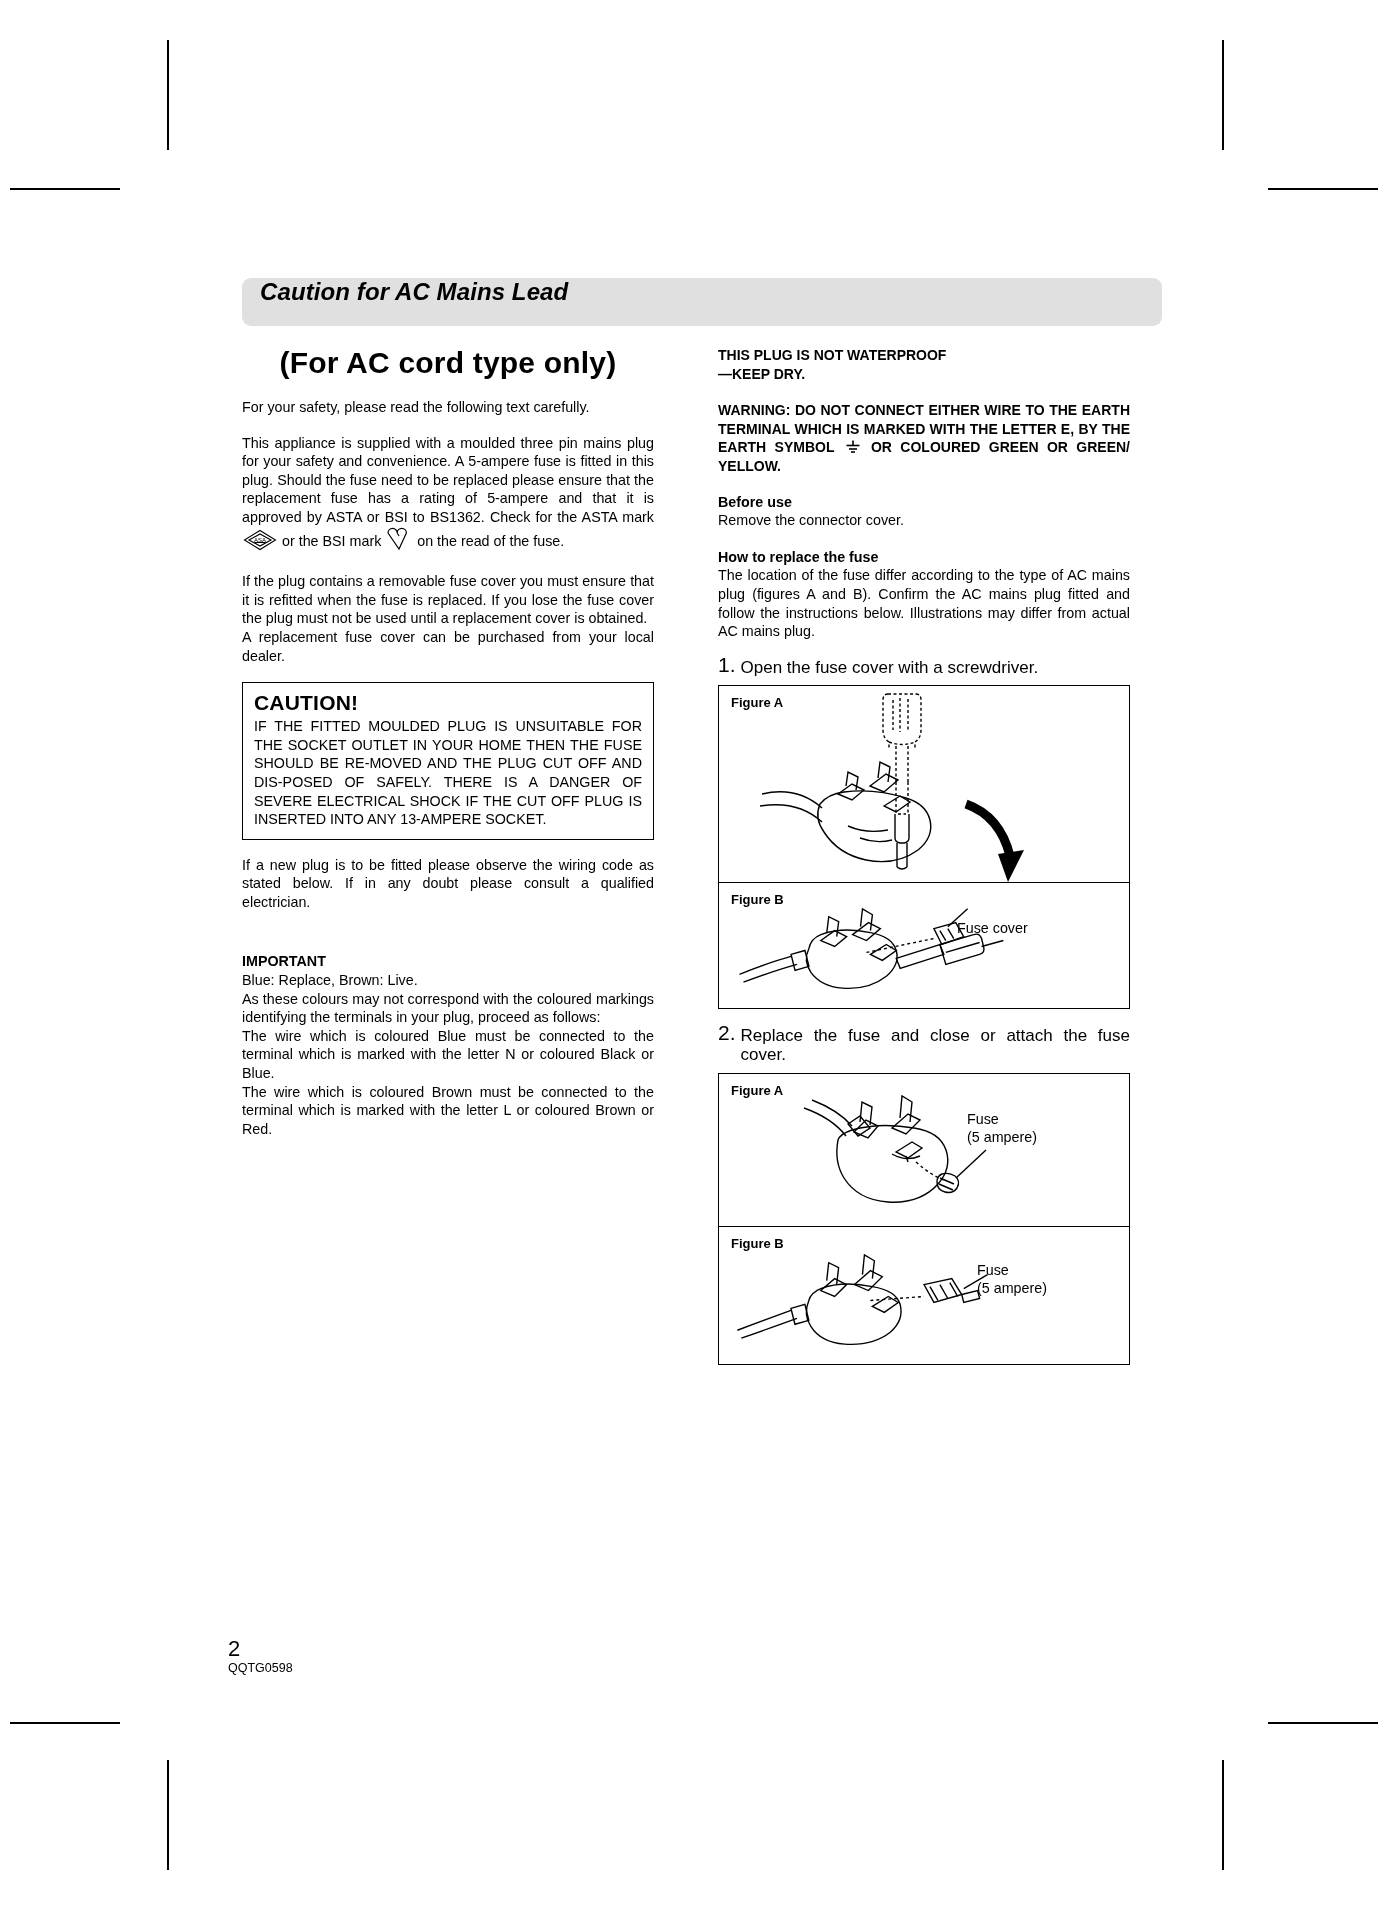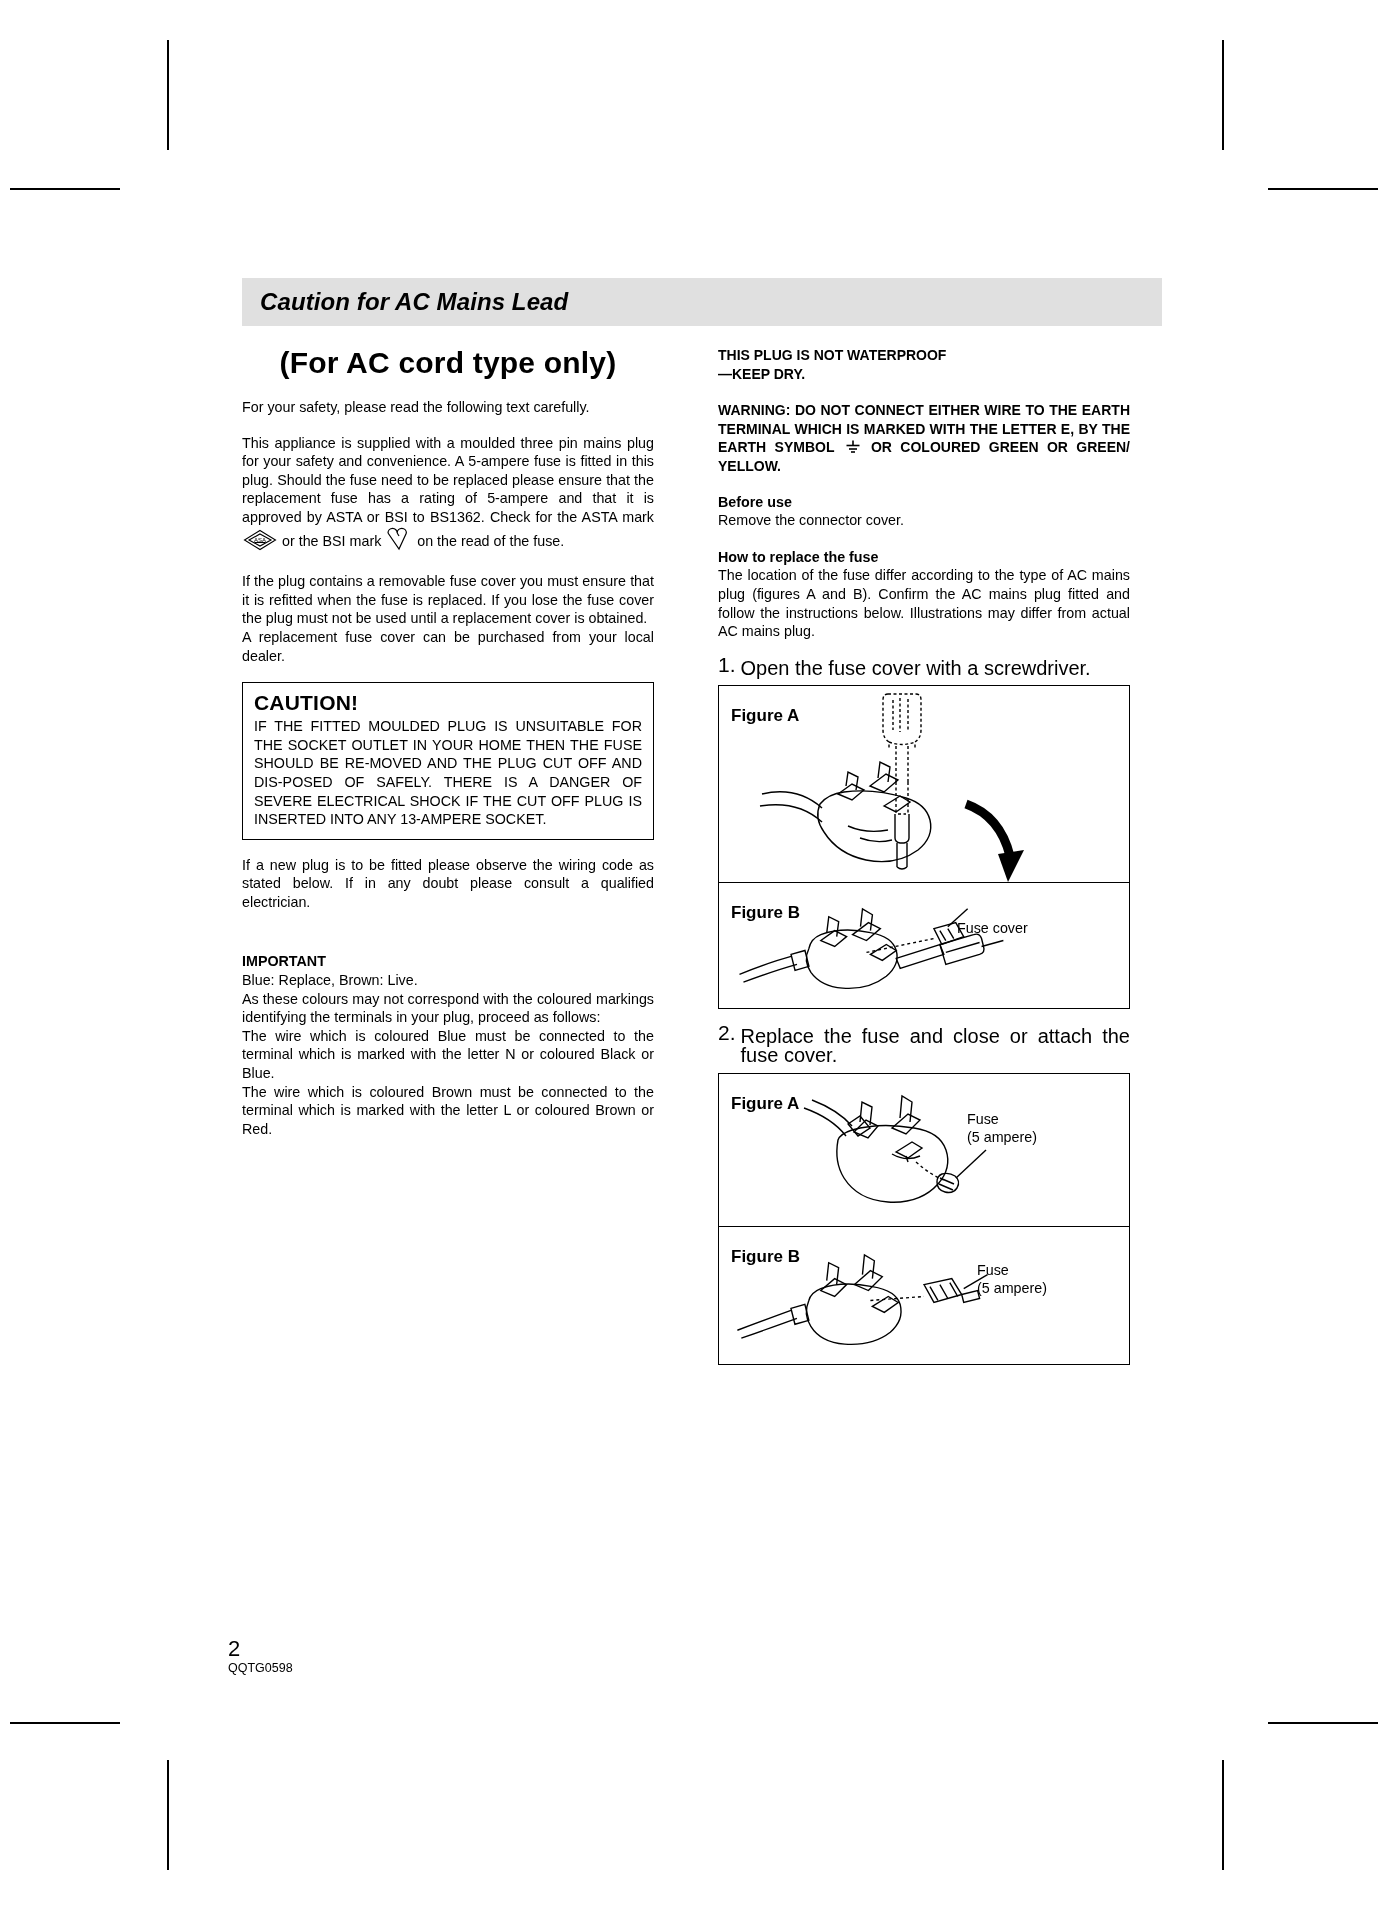--- a/index.html
+++ b/index.html
@@ -30,23 +30,23 @@
     left: 242px;
     top: 278px;
     width: 920px;
     height: 1420px;
   }
 
   .section-bar {
     background: #e0e0e0;
     height: 48px;
     display: flex;
-    align-items: center;
     padding-left: 18px;
     box-sizing: border-box;
+    border-radius: 9px;
   }
   .section-bar .title {
     font-size: 24px;
     font-weight: bold;
     font-style: italic;
     letter-spacing: 0.1px;
   }
 
   .columns {
     display: flex;
@@ -125,42 +125,42 @@
     align-items: flex-start;
     margin: 14px 0 8px 0;
   }
   .step .num {
     font-size: 21px;
     line-height: 19px;
     margin-right: 5px;
     flex: 0 0 auto;
   }
   .step .step-text {
-    font-size: 20px;
+    font-size: 17px;
     line-height: 18.6px;
     text-align: justify;
     padding-top: 4px;
   }
 
   
   .figbox {
     border: 1.6px solid #000;
     position: relative;
     box-sizing: border-box;
   }
   .figcell {
     position: relative;
     box-sizing: border-box;
   }
   .figcell + .figcell { border-top: 1.6px solid #000; }
   .figlabel {
     position: absolute;
     left: 12px;
-    top: 20px;
-    font-size: 17px;
+    top: 9px;
+    font-size: 13px;
     font-weight: bold;
   }
   .callout {
     position: absolute;
     font-size: 14.3px;
     line-height: 18px;
     white-space: pre-line;
   }
   .figsvg {
     position: absolute;

